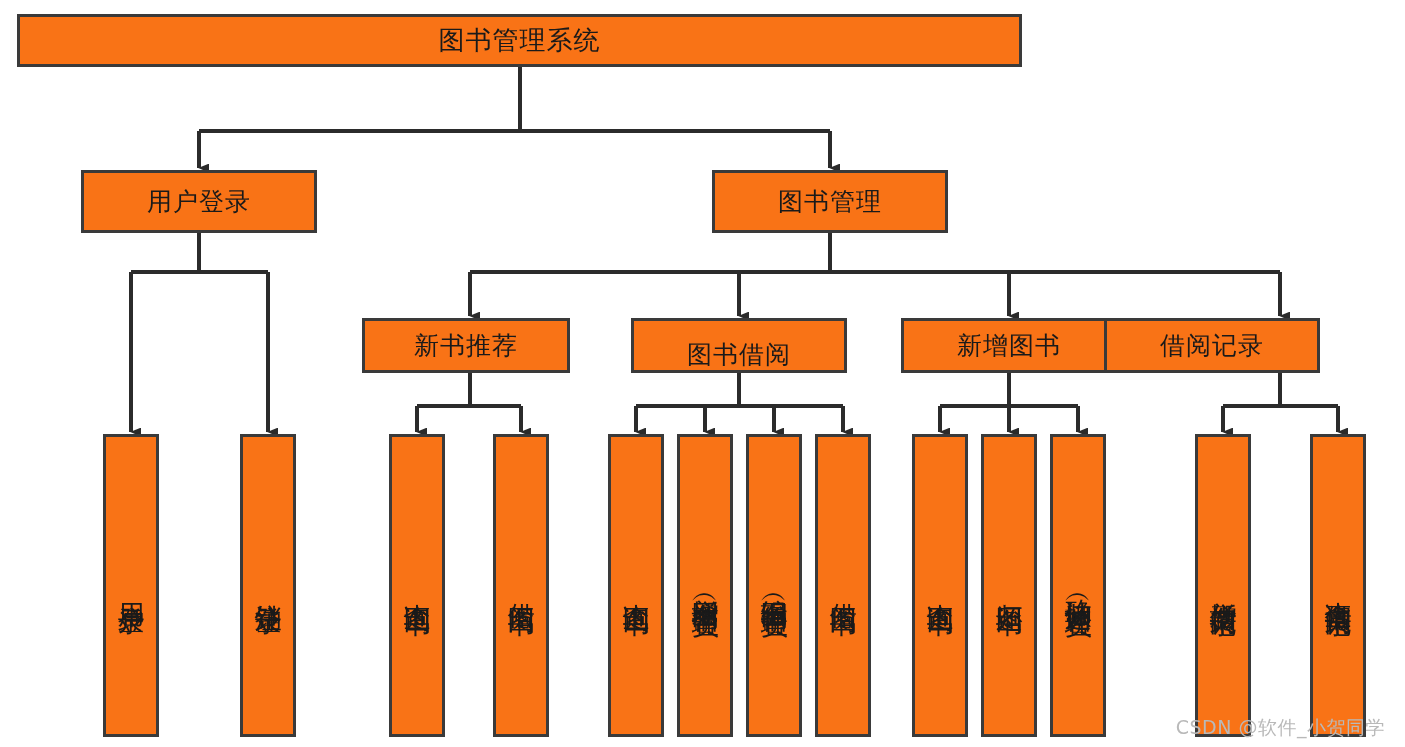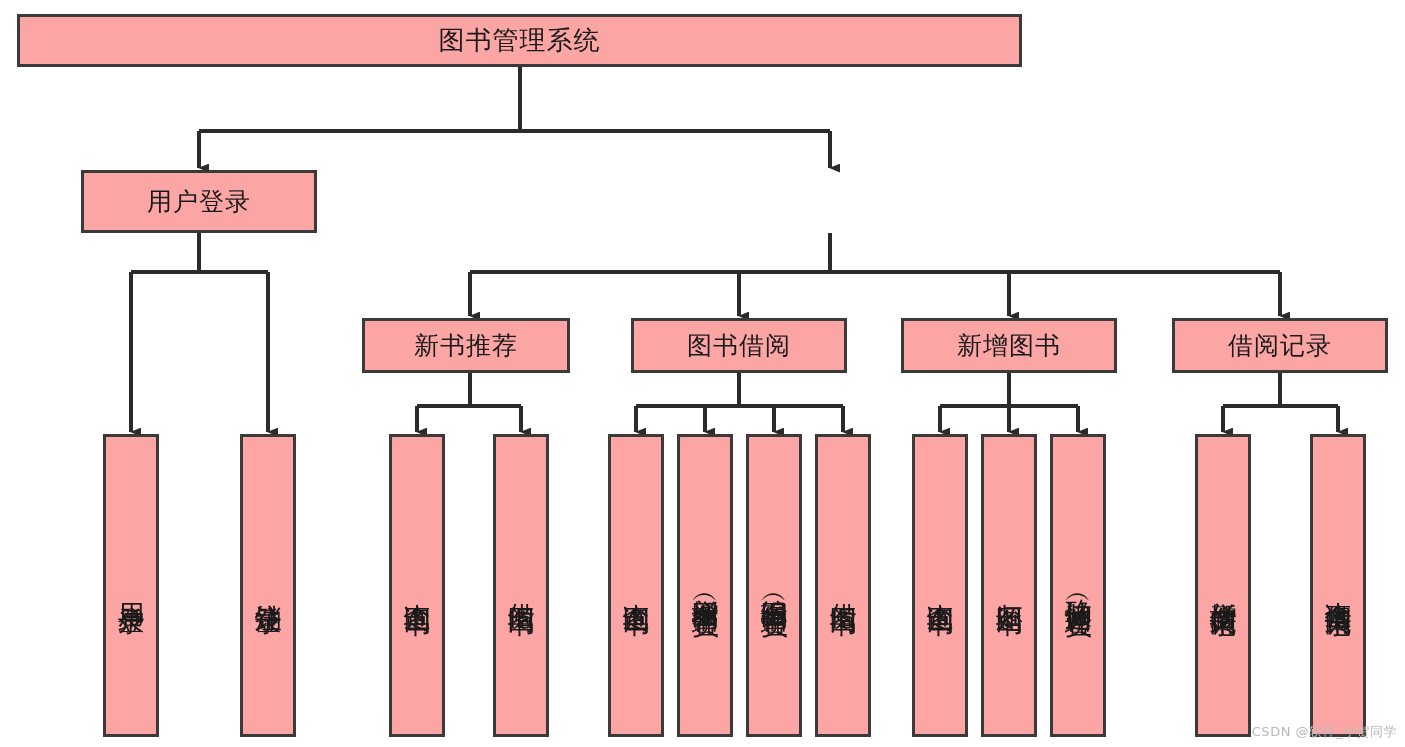--- a/index.html
+++ b/index.html
@@ -21,21 +21,21 @@
     position: absolute;
     left: 0;
     top: 0;
     width: 1405px;
     height: 747px;
   }
   .node {
     position: absolute;
     box-sizing: border-box;
     border: 3px solid #3a3a3a;
-    background: #fca5a5;
+    background: #f97316;
     display: flex;
     align-items: center;
     justify-content: center;
     color: #1a1a1a;
     z-index: 2;
   }
   .node-h {
     font-size: 25px;
     letter-spacing: 1px;
     line-height: 1.2;
@@ -54,23 +54,23 @@
     justify-content: center;
     white-space: nowrap;
   }
   .node-v .vtext {
     writing-mode: vertical-rl;
     text-orientation: upright;
     display: block;
   }
   .watermark {
     position: absolute;
-    right: 8px;
+    right: 20px;
     bottom: 6px;
-    font-size: 13px;
+    font-size: 19px;
     color: #b9b9b9;
     letter-spacing: 0.5px;
     z-index: 3;
     white-space: nowrap;
   }
 </style>
 </head>
 <body>
 
 <div id="canvas">
@@ -125,31 +125,34 @@
     </g>
   </svg>
 
   <div class="node node-h node-root" style="left:17px; top:14px; width:1005px; height:53px;">
     <span>图书管理系统</span>
   </div>
 
   <div class="node node-h" style="left:81px; top:170px; width:236px; height:63px;">
     <span>用户登录</span>
   </div>
+  <div class="node node-h" style="left:712px; top:170px; width:236px; height:63px;">
+    <span>图书管理</span>
+  </div>
 
   <div class="node node-h" style="left:362px; top:318px; width:208px; height:55px;">
     <span>新书推荐</span>
   </div>
-  <div class="node node-h" style="left:631px; top:318px; width:216px; height:55px;">
+  <div class="node node-h" style="left:631px; top:318px; width:216px; height:55px;align-items:flex-end;">
     <span>图书借阅</span>
   </div>
   <div class="node node-h" style="left:901px; top:318px; width:216px; height:55px;">
     <span>新增图书</span>
   </div>
-  <div class="node node-h" style="left:1172px; top:318px; width:216px; height:55px;text-align:center;">
+  <div class="node node-h" style="left:1104px; top:318px; width:216px; height:55px;text-align:center;">
     <span>借阅记录</span>
   </div>
 
   <div class="node node-v" style="left:103px; top:434px; width:56px; height:303px;">
     <span class="vtext">用户登录</span>
   </div>
   <div class="node node-v" style="left:240px; top:434px; width:56px; height:303px;">
     <span class="vtext">注销登录</span>
   </div>
 

